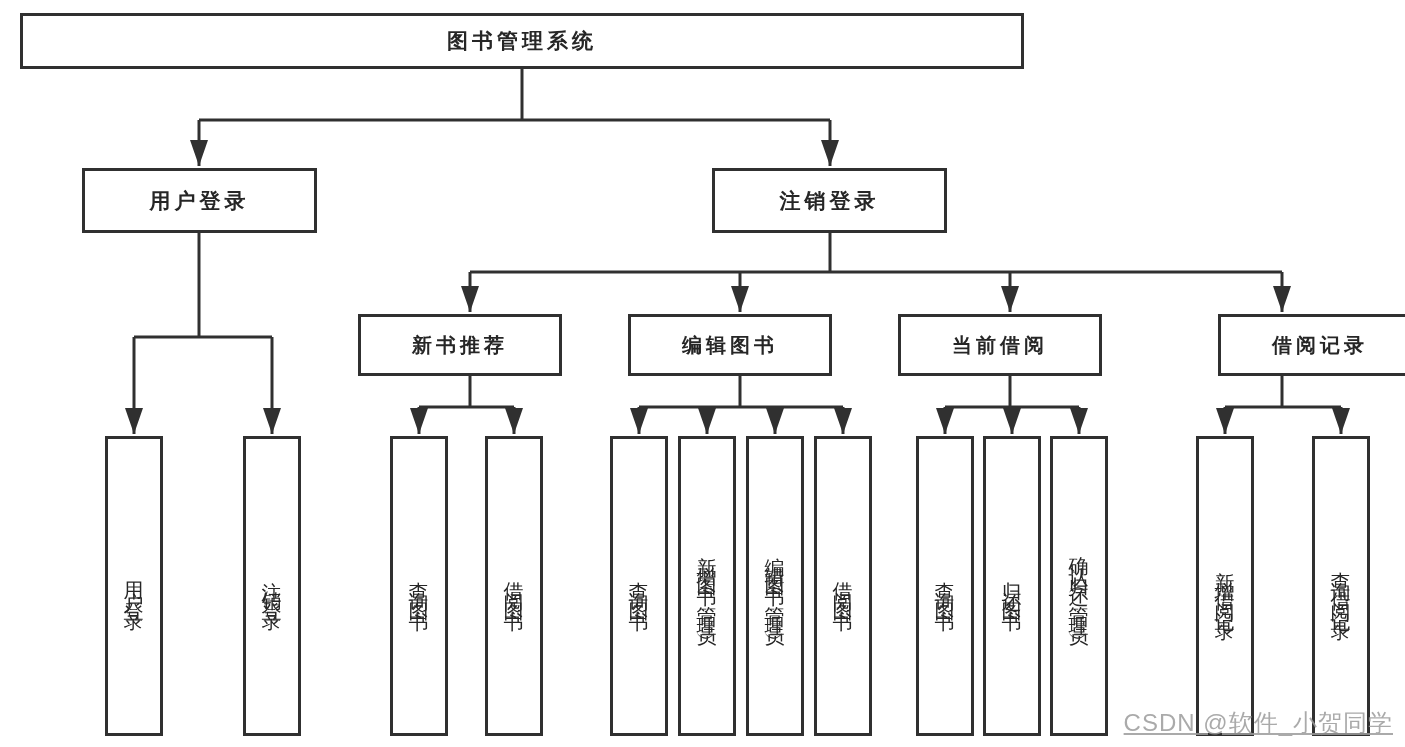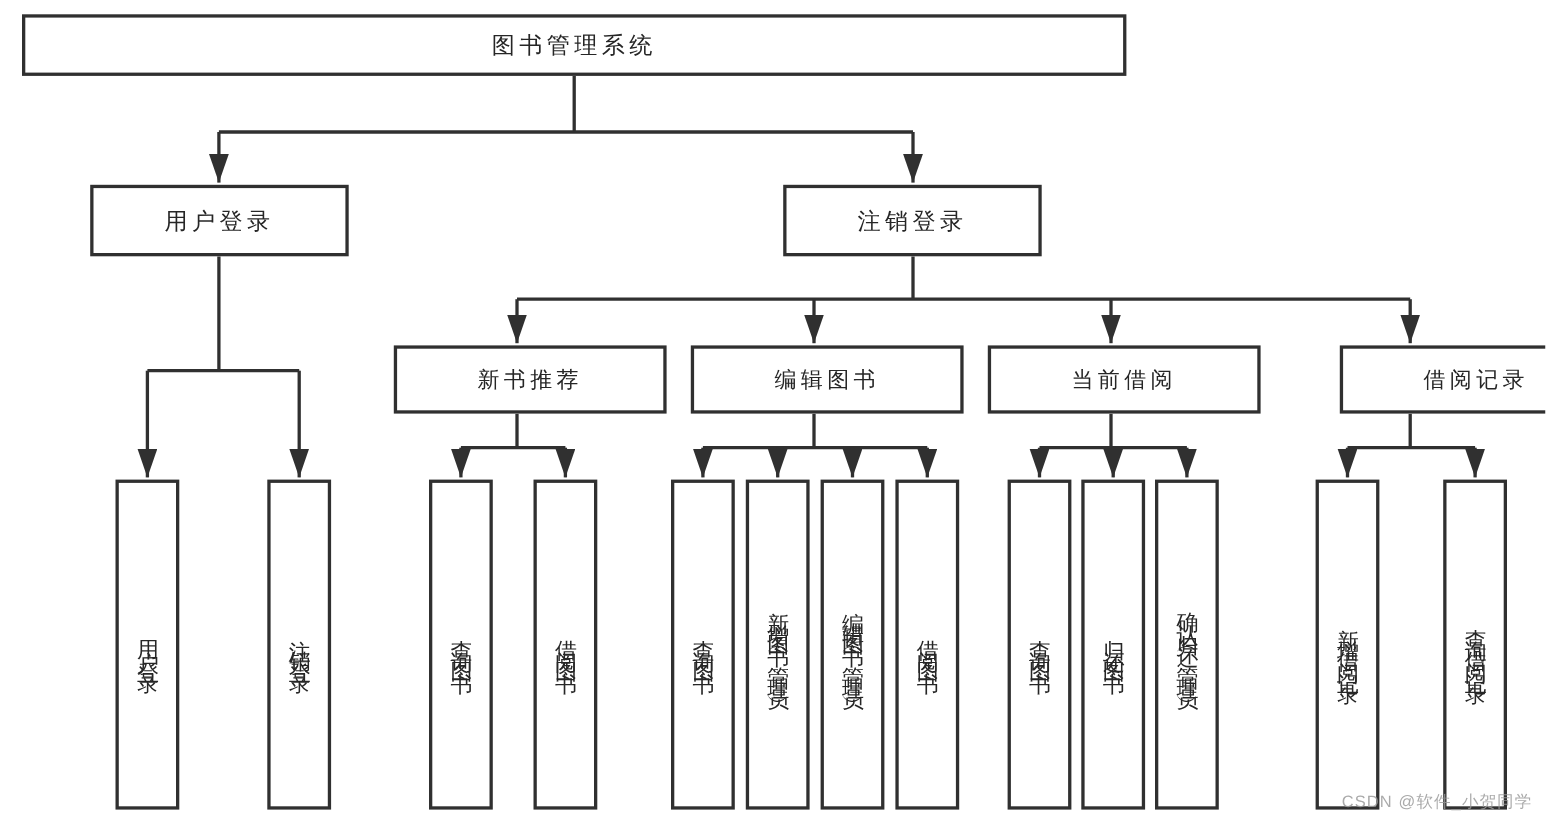--- a/index.html
+++ b/index.html
@@ -13,48 +13,50 @@
   }
   .stage svg.wires{position:absolute;left:0;top:0;width:1405px;height:747px;}
   .box{
     position:absolute;
     box-sizing:border-box;
     border:3px solid #303030;
     background:#ffffff;
     display:flex;align-items:center;justify-content:center;
     font-size:21px;letter-spacing:4px;
     white-space:nowrap;
+    font-weight:bold;
   }
   .root{left:20px;top:13px;width:1004px;height:56px;}
   .lvl2{top:168px;width:235px;height:65px;}
-  .lvl3{top:314px;width:248px;height:62px;font-size:20px;}
+  .lvl3{top:314px;width:204px;height:62px;font-size:20px;}
   .leaf{
     position:absolute;
     box-sizing:border-box;
     top:436px;width:58px;height:300px;
     border:3px solid #303030;
     background:#ffffff;
     display:flex;align-items:center;justify-content:center;
   }
   .vtext{
     writing-mode:vertical-rl;
     text-orientation:mixed;
     font-size:20px;
     letter-spacing:10px;
     line-height:1;
     color:#262626;
   }
   .watermark{
     position:absolute;
     right:12px;bottom:8px;
-    font-size:15px;
+    font-size:24px;
     letter-spacing:1px;
     color:#9c9c9c;
     opacity:.85;
     white-space:nowrap;
+    text-decoration:underline;
   }
 </style>
 </head>
 <body>
 
 <div class="stage">
 
   <svg class="wires" viewBox="0 0 1405 747" fill="none">
     <defs>
       <marker id="arrow" markerUnits="userSpaceOnUse" markerWidth="28" markerHeight="20" refX="26" refY="9" orient="auto">

